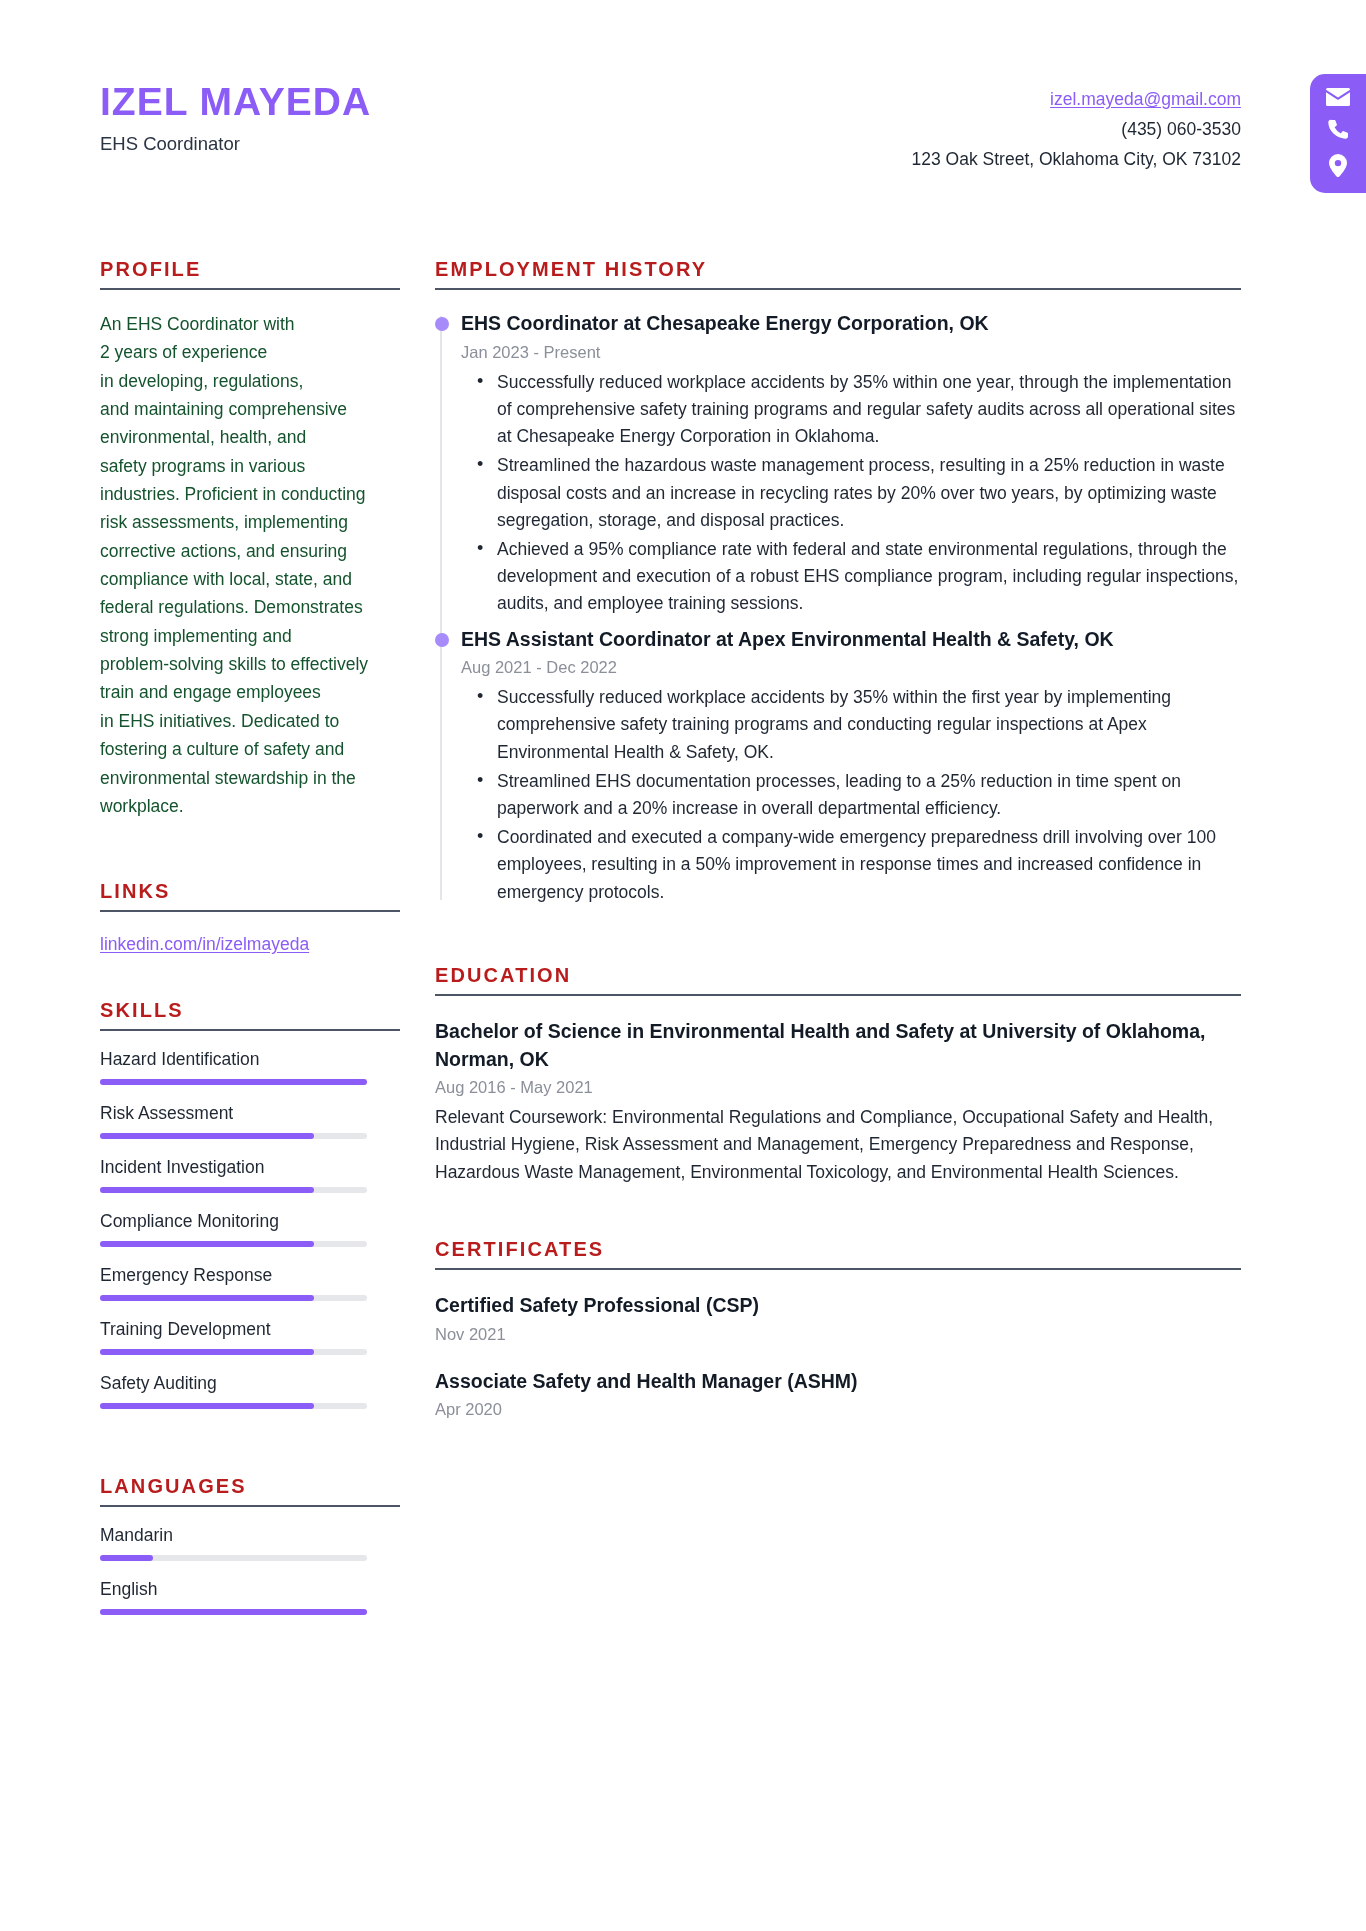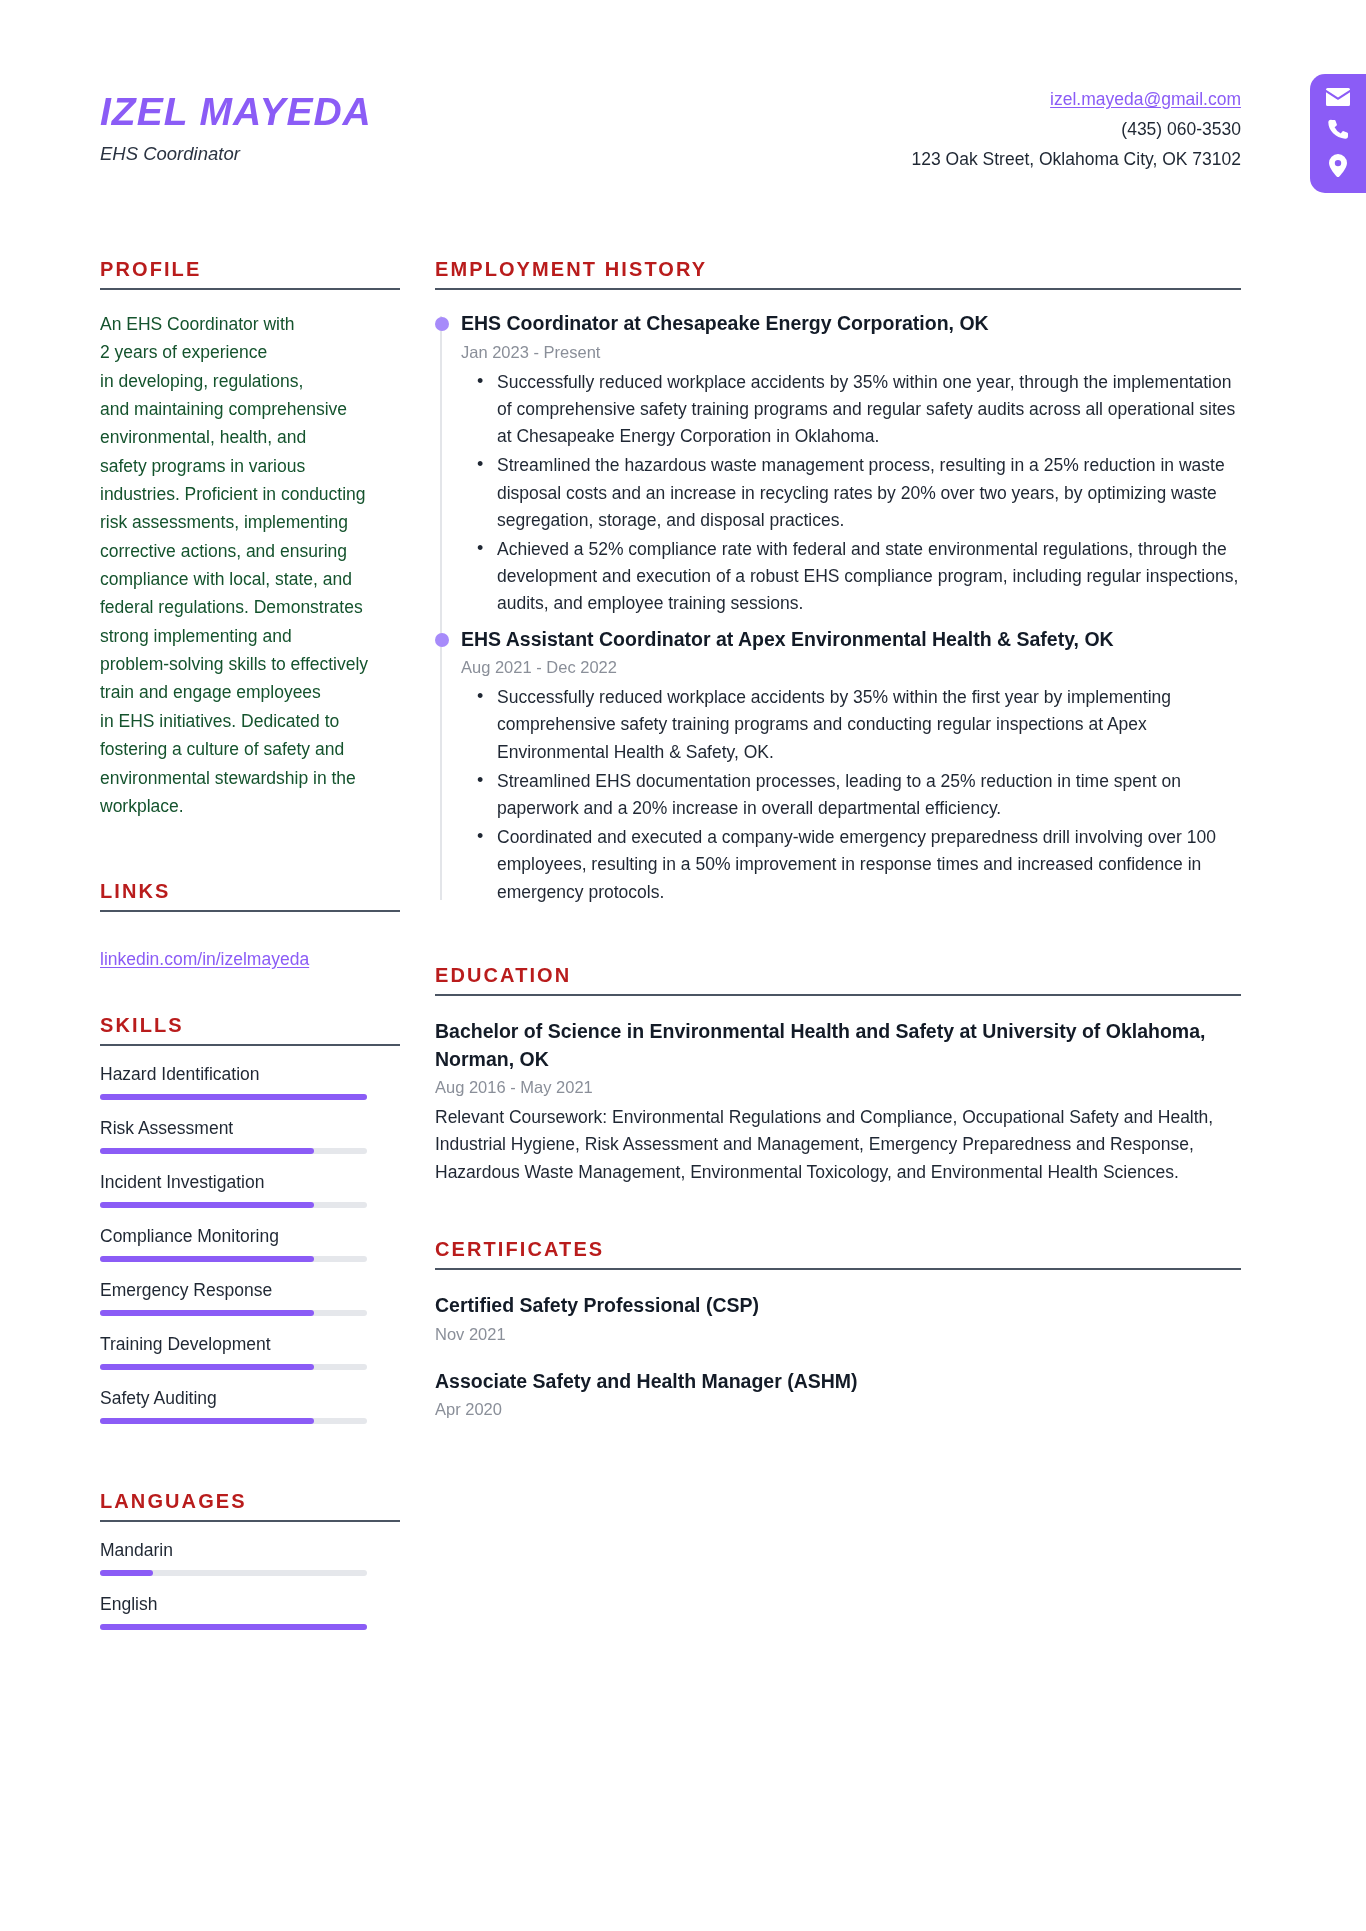--- a/index.html
+++ b/index.html
@@ -15,21 +15,21 @@
     color: #1f2733;
     -webkit-font-smoothing: antialiased;
   }
 
   
   .header {
     position: relative;
     padding: 58px 0 0 0;
     height: 200px;
   }
-  .name-block { position: absolute; left: 100px; top: 92px; font-style: italic; }
+  .name-block { position: absolute; left: 100px; top: 82px; }
   .name {
     font-size: 39px;
     font-weight: bold;
     letter-spacing: 1.0px;
     color: #8b5cf6;
     line-height: 1.05;
   }
   .job-title {
     margin-top: 10px;
     font-size: 18.5px;
@@ -101,21 +101,21 @@
   .profile-text {
     margin-top: 20px;
     font-size: 17.5px;
     line-height: 1.62;
     color: #14532d;
   }
   .profile-text span { display: block; }
 
   
   .link-item {
-    margin-top: 37px;
+    margin-top: 22px;
     font-size: 17.5px;
     color: #8b5cf6;
     text-decoration: underline;
     text-underline-offset: 2px;
   }
 
   
   .bar-list { margin-top: 18px; }
   .bar-row { margin-bottom: 18px; }
   .bar-label {
@@ -366,21 +366,21 @@
       <div class="sec-head">EMPLOYMENT HISTORY</div>
       <div class="sec-rule"></div>
       <div class="timeline" id="employment-list">
           <div class="job">
             <span class="job-dot"></span>
             <div class="job-title-line">EHS Coordinator at Chesapeake Energy Corporation, OK</div>
             <div class="meta-date">Jan 2023 - Present</div>
             <ul class="bullets">
               <li>Successfully reduced workplace accidents by 35% within one year, through the implementation of comprehensive safety training programs and regular safety audits across all operational sites at Chesapeake Energy Corporation in Oklahoma.</li>
               <li>Streamlined the hazardous waste management process, resulting in a 25% reduction in waste disposal costs and an increase in recycling rates by 20% over two years, by optimizing waste segregation, storage, and disposal practices.</li>
-              <li>Achieved a 52% compliance rate with federal and state environmental regulations, through the development and execution of a robust EHS compliance program, including regular inspections, audits, and employee training sessions.</li>
+              <li>Achieved a 95% compliance rate with federal and state environmental regulations, through the development and execution of a robust EHS compliance program, including regular inspections, audits, and employee training sessions.</li>
             </ul>
           </div>
           <div class="job">
             <span class="job-dot"></span>
             <div class="job-title-line">EHS Assistant Coordinator at Apex Environmental Health &amp; Safety, OK</div>
             <div class="meta-date">Aug 2021 - Dec 2022</div>
             <ul class="bullets">
               <li>Successfully reduced workplace accidents by 35% within the first year by implementing comprehensive safety training programs and conducting regular inspections at Apex Environmental Health &amp; Safety, OK.</li>
               <li>Streamlined EHS documentation processes, leading to a 25% reduction in time spent on paperwork and a 20% increase in overall departmental efficiency.</li>
               <li>Coordinated and executed a company-wide emergency preparedness drill involving over 100 employees, resulting in a 50% improvement in response times and increased confidence in emergency protocols.</li>

